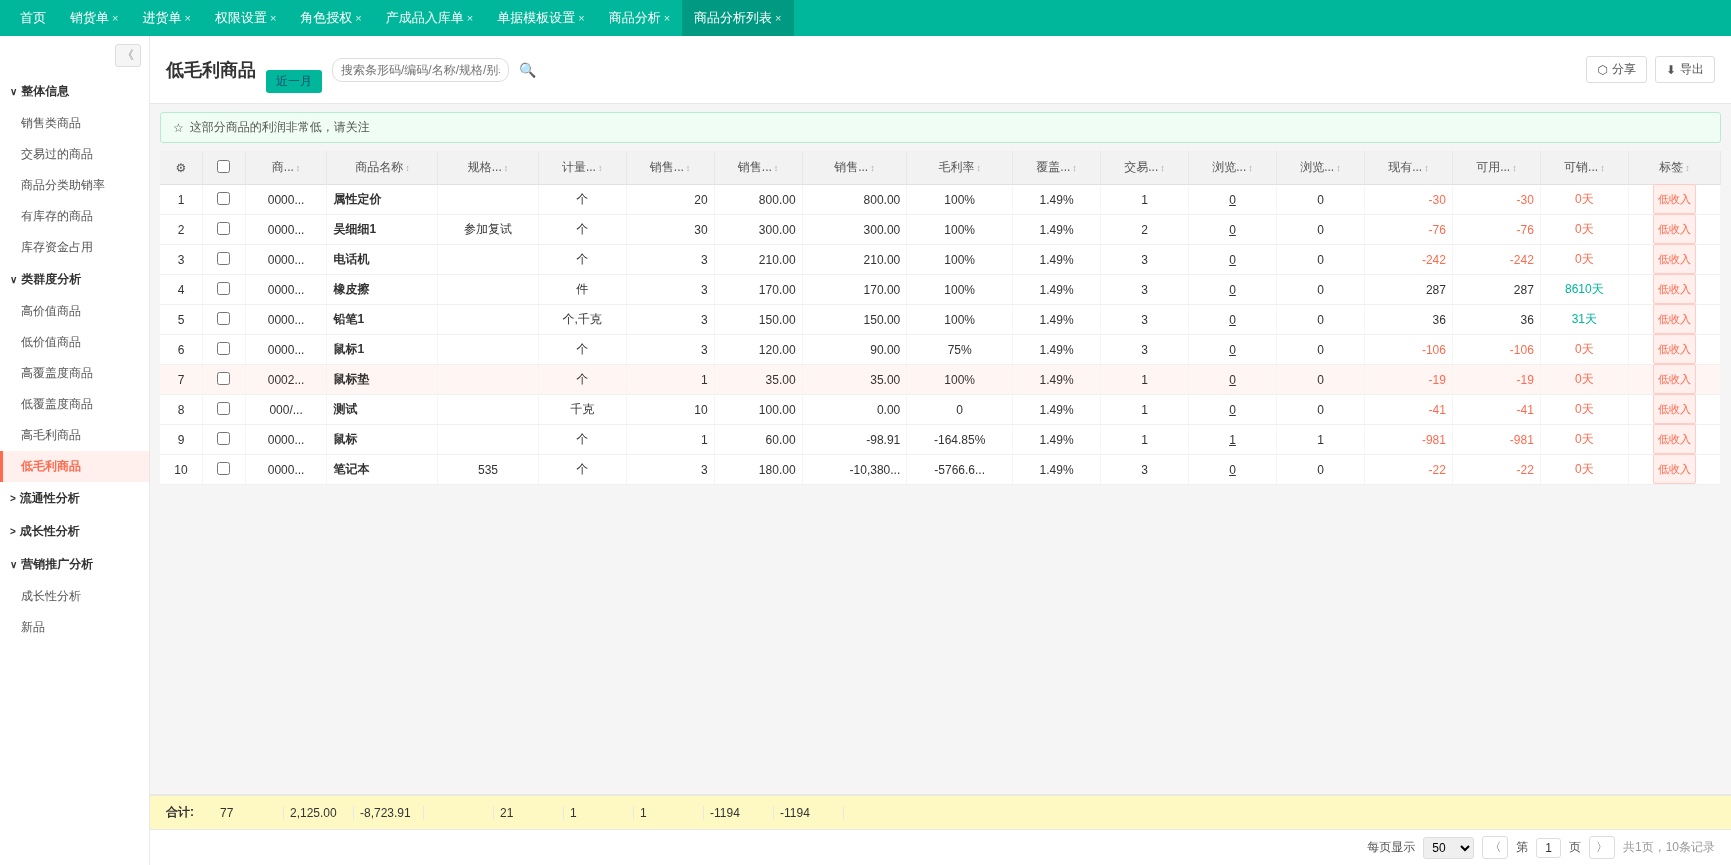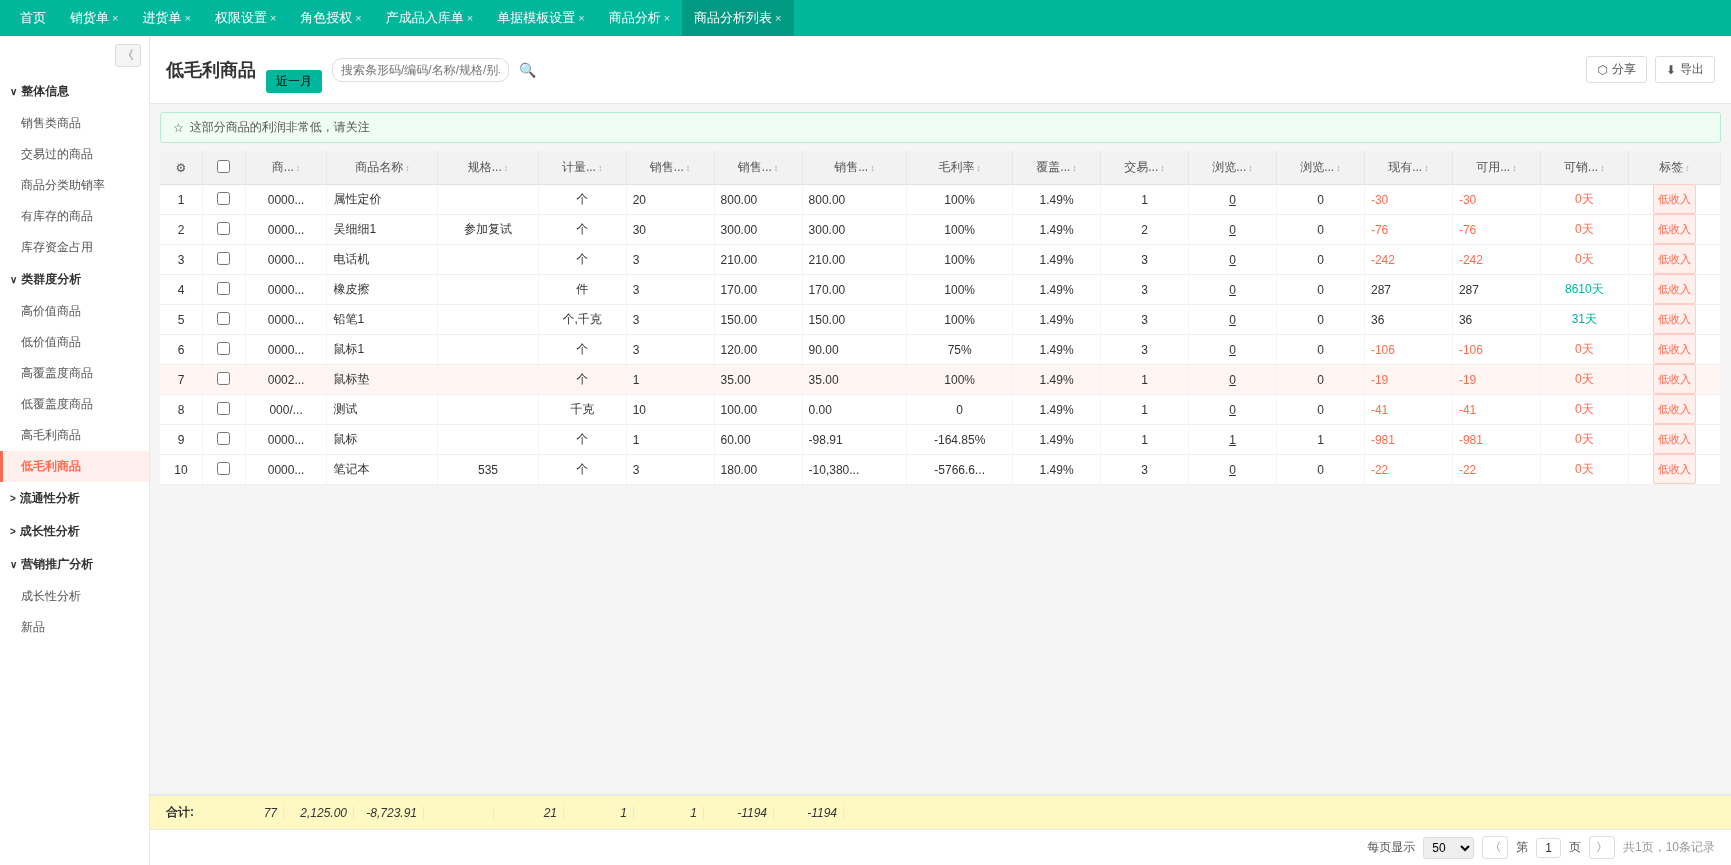--- a/index.html
+++ b/index.html
@@ -76,21 +76,21 @@
       border-bottom: 1px solid #e8e8e8;
       gap: 10px;
     }
     .page-title {
       font-size: 18px;
       font-weight: bold;
       color: #333;
     }
     .date-filter-btn {
       background: #00b69b;
-      color: #000000;
+      color: #0c4a6e;
       border: none;
       border-radius: 3px;
       padding: 3px 10px;
       cursor: pointer;
       font-size: 12px;
       margin-top: 24px;
     }
     .search-box {
       border: 1px solid #ddd;
       border-radius: 10px;
@@ -168,44 +168,43 @@
       text-align: center;
       border-bottom: 1px solid #f0f0f0;
       border-right: 1px solid #f5f5f5;
       color: #333;
     }
     tr.highlighted td { background: #fff5f3; }
     .tag-low { color: #ff6b50; font-size: 11px; background: #fff0ee; border: 1px solid #ffccc7; border-radius: 2px; padding: 8px 4px; }
     .tag-day { color: #ff6b50; }
     .tag-day-green { color: #00b69b; }
     .underline-link { text-decoration: underline; color: #333; cursor: pointer; }
-    td.name-col { text-align: left; }
-    td.number-col { text-align: left; }
+    td.name-col { text-align: left; font-weight: bold; }
+    td.number-col { text-align: right; }
 
     
     .total-bar {
       background: #fef9c3;
       border-top: 2px solid #e8e8e8;
       padding: 8px 16px;
       display: flex;
       align-items: center;
       font-size: 12px;
       color: #333;
     }
     .total-bar .label { font-weight: bold; margin-right: 20px; }
     .total-cells {
       display: flex;
       gap: 0;
     }
     .total-cell {
       min-width: 70px;
-      text-align: right;
+      text-align: left;
       padding: 0 6px;
       border-right: 1px solid #e8e8e8;
-      font-style: italic;
     }
 
     
     .pagination {
       background: #fff;
       border-top: 1px solid #e8e8e8;
       padding: 6px 16px;
       display: flex;
       align-items: center;
       justify-content: flex-end;

